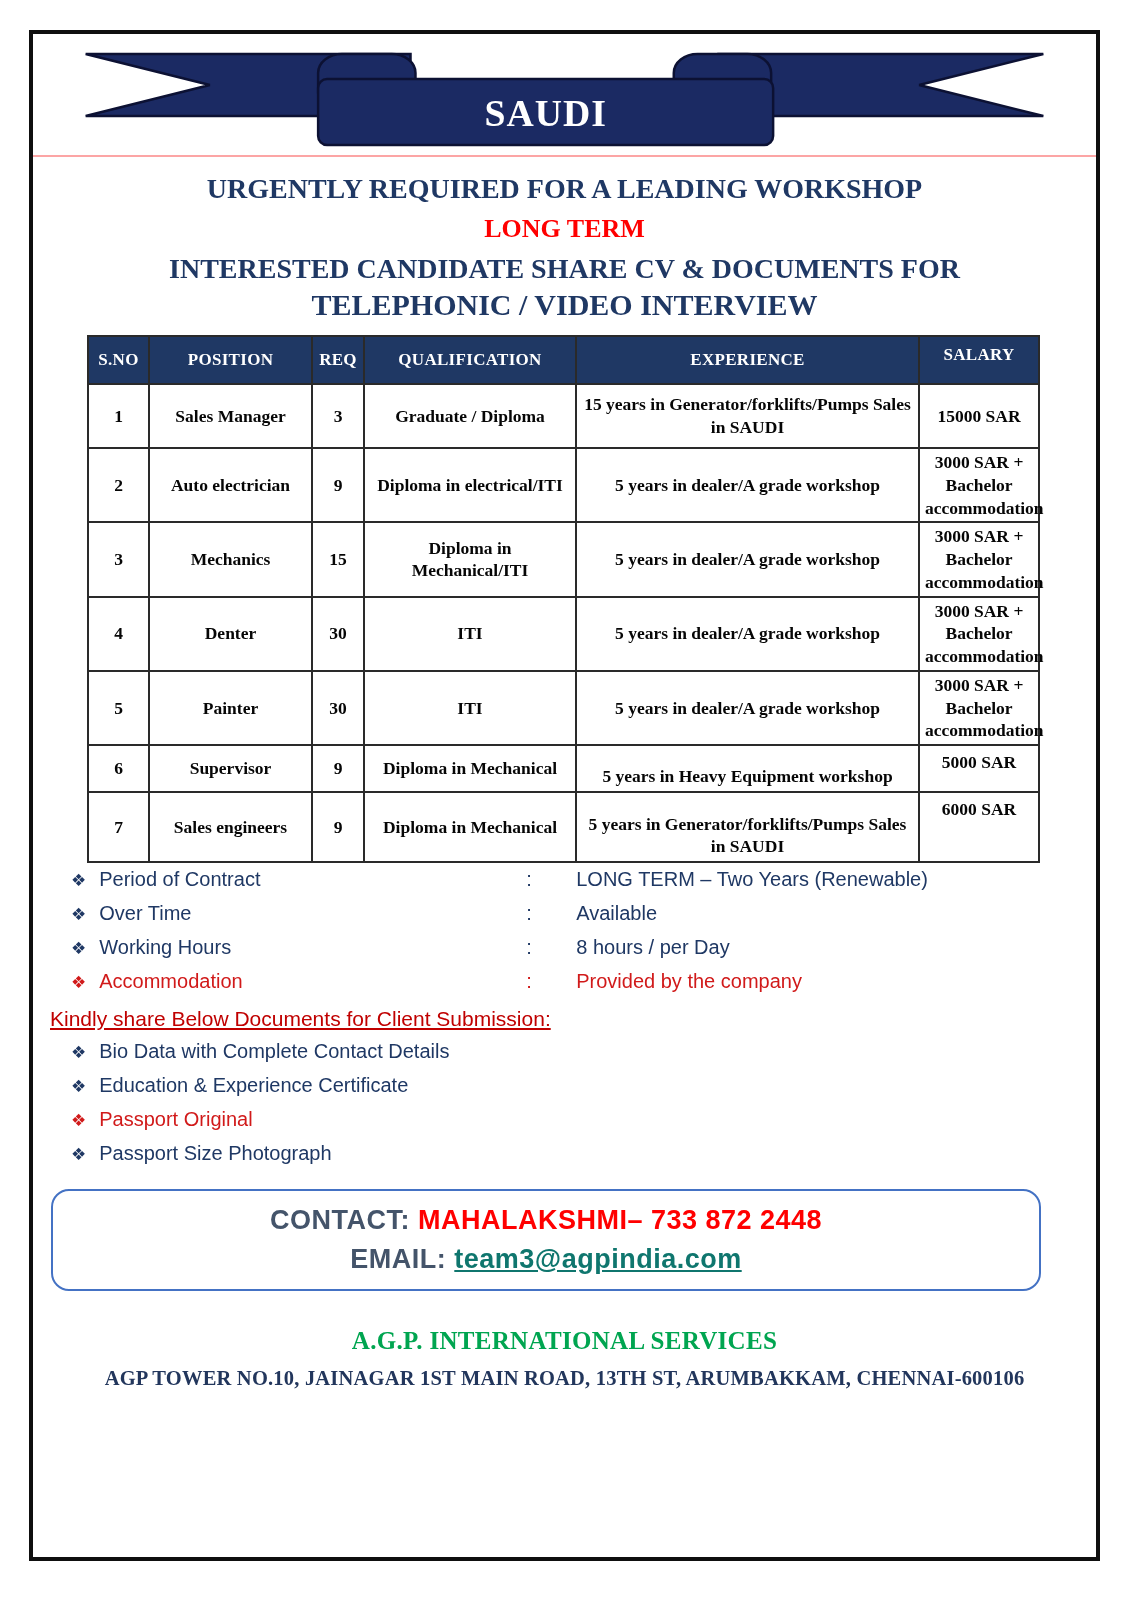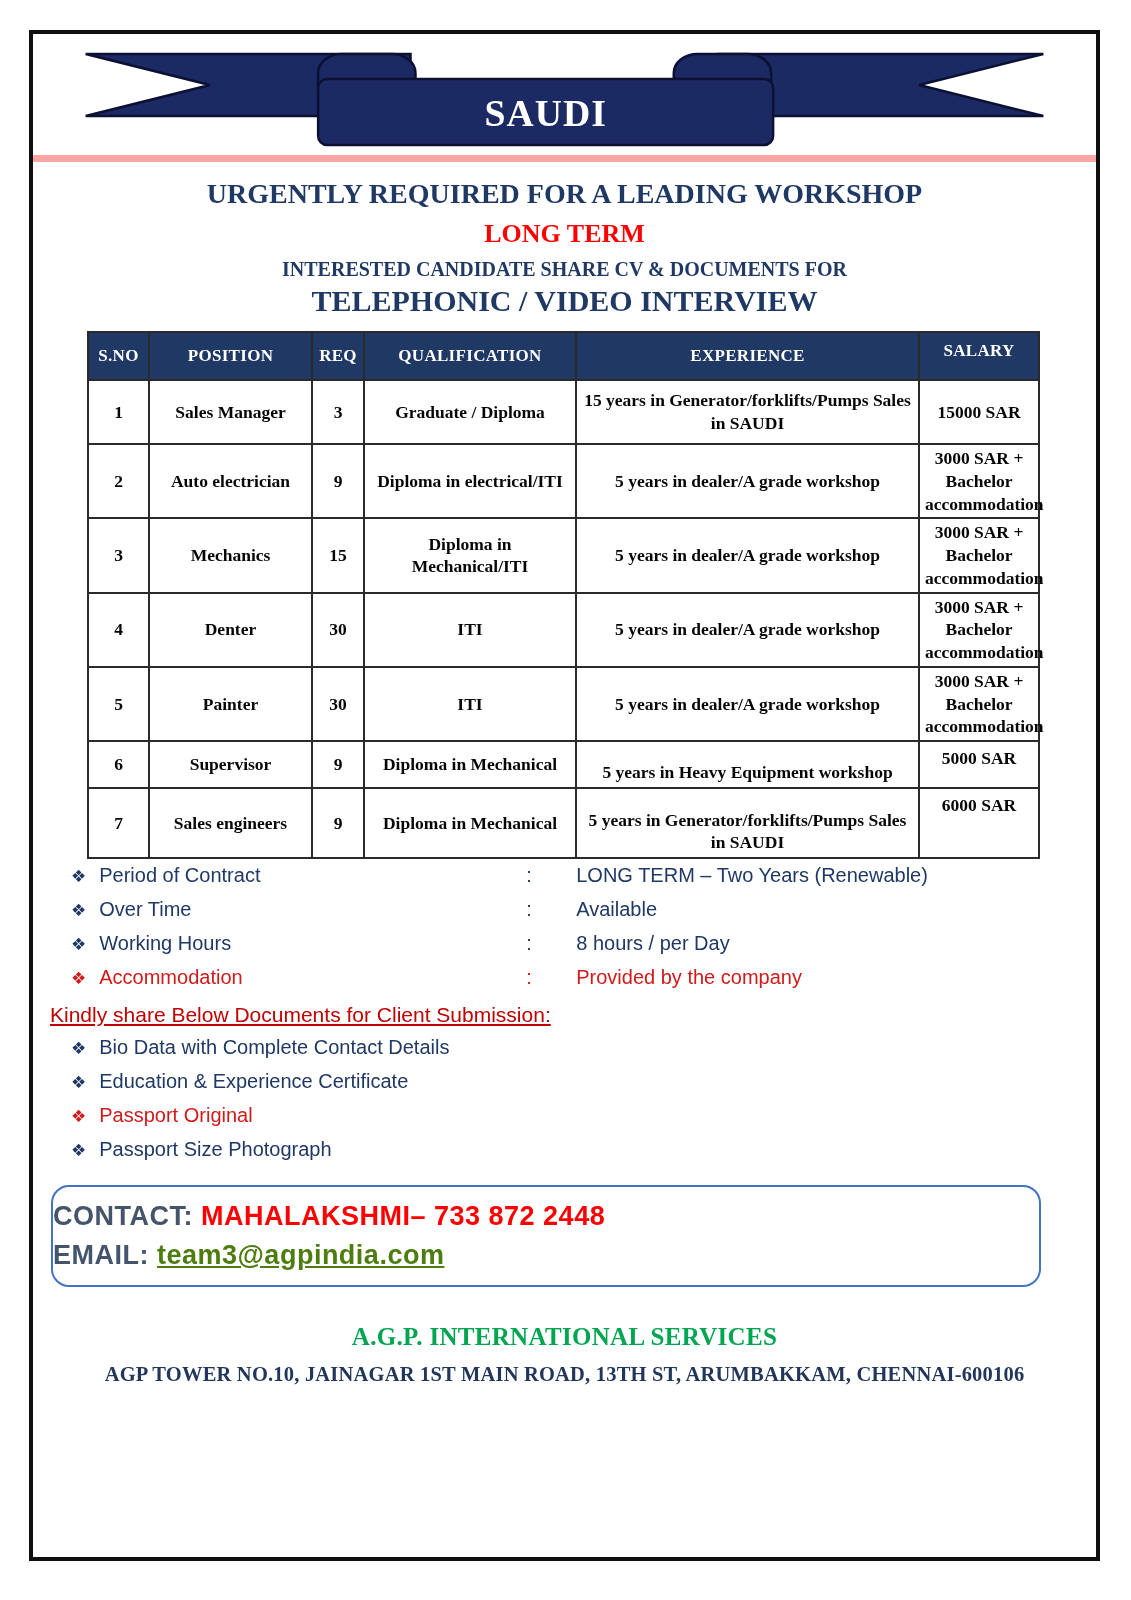--- a/index.html
+++ b/index.html
@@ -5,27 +5,27 @@
   html,body{margin:0;padding:0;}
   body{
     width:1131px;height:1600px;position:relative;background:#ffffff;
     font-family:"Liberation Sans",sans-serif;overflow:hidden;
   }
   .page-frame{
     position:absolute;left:29px;top:30px;width:1071px;height:1531px;
     border:4px solid #0f0f0f;box-sizing:border-box;background:#fff;
   }
   
-  .banner-band{position:relative;height:121px;border-bottom:7px solid #fca5a5;}
+  .banner-band{position:relative;height:121px;border-bottom:2px solid #fca5a5;}
   .ribbon-svg{position:absolute;left:0;top:0;width:100%;height:100%;}
   
   .headings{text-align:center;font-family:"Liberation Serif",serif;font-weight:bold;}
   .heading-line1{color:#1F3864;font-size:28px;margin:16px 0 9px;}
   .heading-line2{color:#FF0000;font-size:26px;margin:0 0 9px;}
-  .heading-line3{color:#1F3864;font-size:20px;margin:0 0 3px;}
+  .heading-line3{color:#1F3864;font-size:28px;margin:0 0 3px;}
   .heading-line4{color:#1F3864;font-size:30px;margin:0 0 13px;}
   
   table.job-table{
     margin-left:54px;width:951px;border-collapse:collapse;table-layout:fixed;
     font-family:"Liberation Serif",serif;font-weight:bold;
   }
   .job-table th,.job-table td{
     border:2px solid #2a2a2a;text-align:center;vertical-align:middle;
     padding:2px 5px;box-sizing:border-box;line-height:1.3;
   }
@@ -51,27 +51,27 @@
   .bullet-row{display:flex;align-items:baseline;margin:0 0 0 38px;font-size:20px;line-height:33px;}
   .bullet-glyph{margin-right:13px;font-size:17px;}
   .term-label{width:427px;}
   .term-colon{width:50px;}
   .c-navy{color:#1F3864;}
   .c-red{color:#D11A1A;}
   
   .contact-box{
     margin:18px 0 0 18px;width:990px;height:102px;border:2px solid #4472C4;
     border-radius:18px;box-sizing:border-box;display:flex;flex-direction:column;
-    justify-content:center;gap:8px;
+    justify-content:center;align-items:center;gap:8px;
     font-weight:bold;background:#fff;
   }
   .contact-line{font-size:27px;letter-spacing:.5px;}
   .contact-label{color:#44546A;}
   .contact-phone{color:#FF0000;}
-  .email-link{color:#4d7c0f;text-decoration:underline;cursor:pointer;}
+  .email-link{color:#0f766e;text-decoration:underline;cursor:pointer;}
   
   .footer-company{
     text-align:center;color:#00A550;font-family:"Liberation Serif",serif;
     font-weight:bold;font-size:25px;margin-top:36px;letter-spacing:.3px;
   }
   .footer-address{
     text-align:center;color:#22365C;font-family:"Liberation Serif",serif;
     font-weight:bold;font-size:20.5px;margin-top:12px;letter-spacing:.2px;
   }
 </style>

